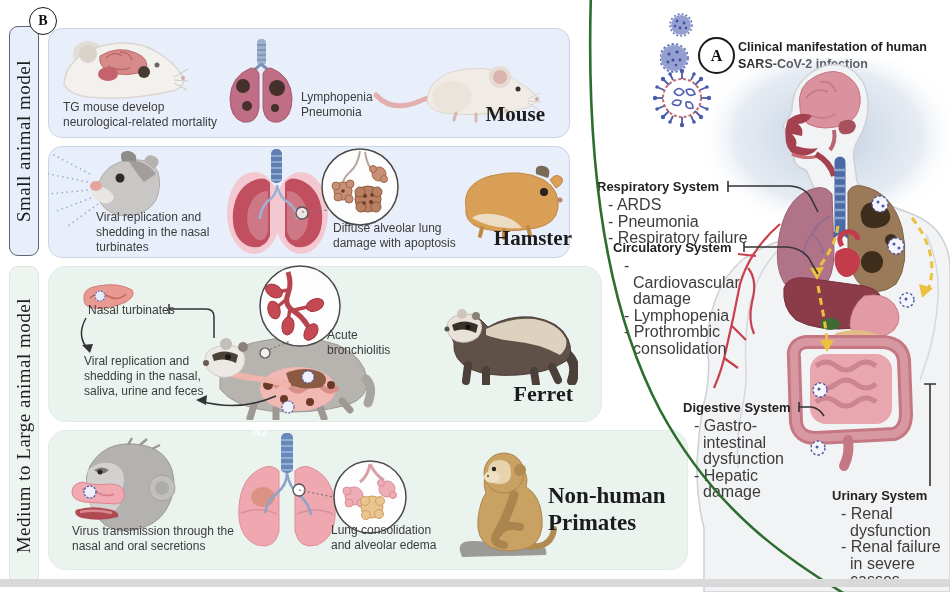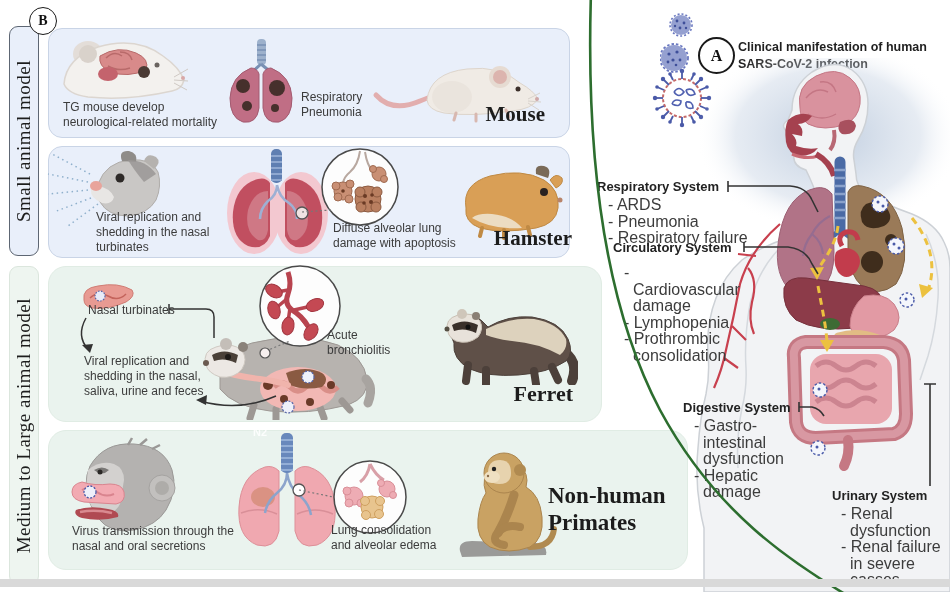--- a/index.html
+++ b/index.html
@@ -67,21 +67,21 @@
     <path d="M33,8 h9 M33,13 h9 M33,18 h9 M33,23 h9" stroke="#7890b4" stroke-width="1.6"></path>
     <path d="M37,27 L26,37 M37,27 L49,37" stroke="#7890b4" stroke-width="3" fill="none"></path>
     <path d="M27,31 Q7,39 6,61 Q6,81 19,85 Q33,87 35,71 L35,37 Q33,31 27,31 Z" fill="#c06e85" stroke="#a35a70"></path>
     <path d="M47,31 Q67,39 68,61 Q68,81 55,85 Q41,87 39,71 L39,37 Q41,31 47,31 Z" fill="#c06e85" stroke="#a35a70"></path>
     <circle cx="19" cy="49" r="7" fill="#46302c"></circle>
     <circle cx="23" cy="69" r="5" fill="#46302c"></circle>
     <circle cx="53" cy="51" r="8" fill="#46302c"></circle>
     <circle cx="51" cy="71" r="4" fill="#46302c"></circle>
   </svg>
   <div class="cap" style="left:301px;top:90px;">
-    <div>Respiratory</div>
+    <div>Lymphopenia</div>
     <div>Pneumonia</div>
   </div>
   <svg class="abs" style="left:372px;top:55px;" width="170" height="70" viewBox="0 0 170 70">
     <path d="M4,40 Q20,58 48,46 Q58,42 64,40" stroke="#e2aeae" stroke-width="5" fill="none" stroke-linecap="round"></path>
     <path d="M55,45 Q58,18 95,14 Q128,10 148,28 Q162,36 166,44 Q160,54 140,56 Q100,62 72,58 Q56,55 55,45 Z" fill="#f0ebe5" stroke="#ddd5cc"></path>
     <ellipse cx="80" cy="42" rx="20" ry="16" fill="#eae4dd"></ellipse>
     <circle cx="128" cy="22" r="11" fill="#e6dbd2"></circle>
       <circle cx="128" cy="22" r="7" fill="#dcb4ae"></circle>
     <circle cx="146" cy="34" r="2.5" fill="#3c2f2a"></circle>
     <circle cx="165" cy="44" r="2" fill="#cfa8a8"></circle>
@@ -472,21 +472,21 @@
     </g>
   </svg>
 
   <div class="sysname" style="left:597px;top:179px;">Respiratory System</div>
   <div class="sysitems" style="left:608px;top:197px;width:150px;">
     <div>- ARDS</div>
     <div>- Pneumonia</div>
     <div>- Respiratory failure</div>
   </div>
   <div class="sysname" style="left:613px;top:240px;">Circulatory System</div>
-  <div class="sysitems" style="left:624px;top:258px;width:112px;margin-top:7px;">
+  <div class="sysitems" style="left:624px;top:258px;width:112px;">
     <div>- Cardiovascular damage</div>
     <div>- Lymphopenia</div>
     <div>- Prothrombic consolidation</div>
   </div>
   <div class="sysname" style="left:683px;top:400px;">Digestive System</div>
   <div class="sysitems" style="left:694px;top:418px;width:122px;">
     <div>- Gastro-intestinal dysfunction</div>
     <div>- Hepatic damage</div>
   </div>
   <div class="sysname" style="left:832px;top:488px;">Urinary System</div>

